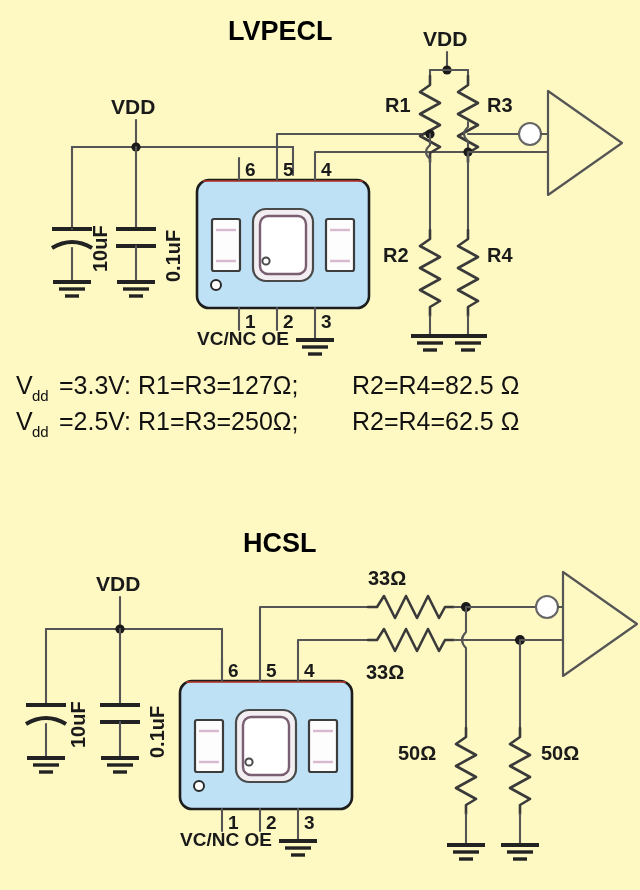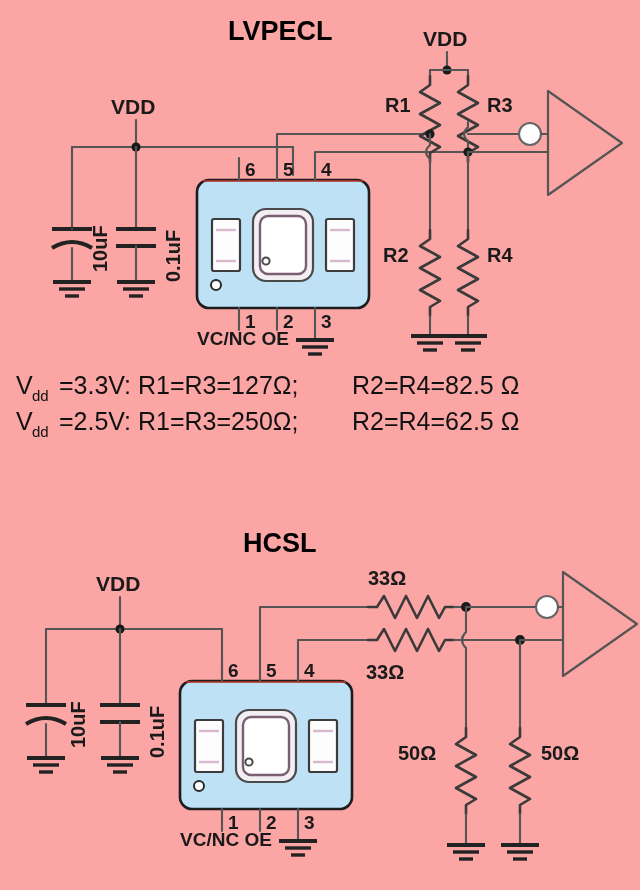--- a/index.html
+++ b/index.html
@@ -1,18 +1,18 @@
 <!DOCTYPE html>
 <html><head>
 <meta charset="utf-8">
 <style>
   html,body{margin:0;padding:0;background:#ffffff;}
   body{width:640px;height:890px;overflow:hidden;
        font-family:"Liberation Sans",sans-serif;color:#111;}
-  #sheet{position:relative;width:640px;height:890px;background:#fca5a5;}
+  #sheet{position:relative;width:640px;height:890px;background:#fef9c3;}
   svg{display:block;}
   .ttl{font-family:"Liberation Sans",sans-serif;font-weight:bold;font-size:27px;fill:#000;}
   .lbl{font-family:"Liberation Sans",sans-serif;font-weight:bold;font-size:20px;fill:#1a1a1a;}
   .pin{font-family:"Liberation Sans",sans-serif;font-weight:bold;font-size:19px;fill:#1a1a1a;}
   .eq{font-family:"Liberation Sans",sans-serif;font-size:25px;fill:#111;}
   .eqsub{font-family:"Liberation Sans",sans-serif;font-size:15px;fill:#111;}
   .vdd{font-family:"Liberation Sans",sans-serif;font-weight:bold;font-size:21px;fill:#1a1a1a;}
   .wire{stroke:#555;stroke-width:2.1;fill:none;stroke-linecap:round;stroke-linejoin:round;}
   .res{stroke:#3a3a3a;stroke-width:2.6;fill:none;stroke-linejoin:round;stroke-linecap:round;}
   .gndb{stroke:#222;stroke-width:3.4;stroke-linecap:butt;}

